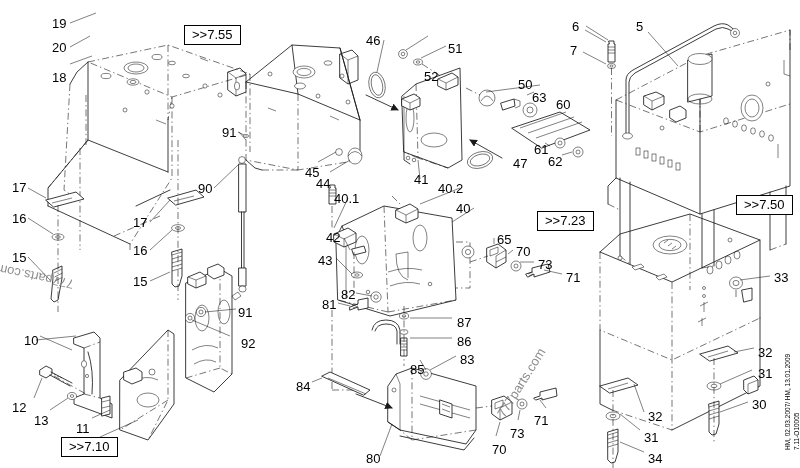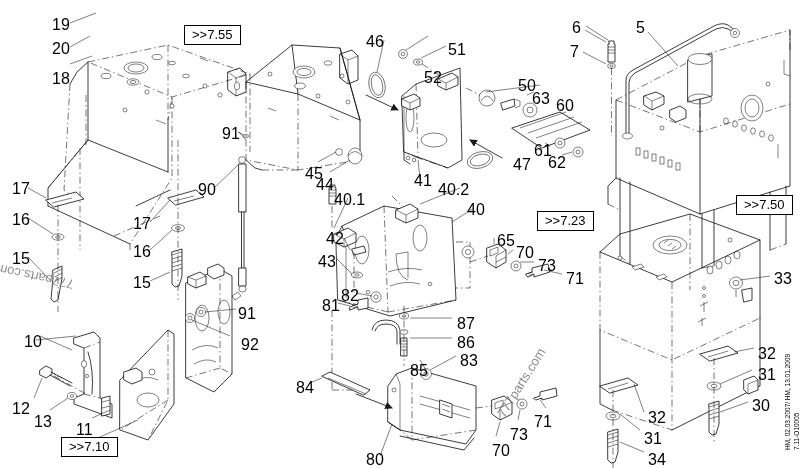--- a/index.html
+++ b/index.html
@@ -7,21 +7,21 @@
     position:relative;
     width:800px;height:468px;
     background:#ffffff;
     font-family:"Liberation Sans", sans-serif;
     overflow:hidden;
   }
   #art{position:absolute;left:0;top:0;width:800px;height:468px;}
   .cal{
     position:absolute;
     font-family:"Liberation Sans", sans-serif;
-    font-size:16px;
+    font-size:13px;
     color:#000;
     line-height:1;
     white-space:nowrap;
     letter-spacing:0px;
   }
   .refbox{
     position:absolute;
     border:1.1px solid #000;
     background:#fff;
     font-family:"Liberation Sans", sans-serif;
@@ -568,21 +568,21 @@
       <div class="cal" style="left: 556px; top: 98px;">60</div>
       <div class="cal" style="left: 222px; top: 126px;">91</div>
       <div class="cal" style="left: 305px; top: 166px;">45</div>
       <div class="cal" style="left: 316px; top: 177px;">44</div>
       <div class="cal" style="left: 414px; top: 173px;">41</div>
       <div class="cal" style="left: 534px; top: 143px;">61</div>
       <div class="cal" style="left: 548px; top: 155px;">62</div>
       <div class="cal" style="left: 513px; top: 157px; text-align: center;">47</div>
       <div class="cal" style="left: 334px; top: 192px;">40.1</div>
       <div class="cal" style="left: 438px; top: 182px;">40.2</div>
-      <div class="cal" style="left: 456px; top: 202px; margin-left: 11px;">40</div>
+      <div class="cal" style="left: 456px; top: 202px;">40</div>
       <div class="cal" style="left: 12px; top: 181px;">17</div>
       <div class="cal" style="left: 12px; top: 212px;">16</div>
       <div class="cal" style="left: 12px; top: 251px;">15</div>
       <div class="cal" style="left: 198px; top: 182px;">90</div>
       <div class="cal" style="left: 133px; top: 216px;">17</div>
       <div class="cal" style="left: 133px; top: 244px;">16</div>
       <div class="cal" style="left: 133px; top: 275px;">15</div>
       <div class="cal" style="left: 326px; top: 231px;">42</div>
       <div class="cal" style="left: 318px; top: 254px;">43</div>
       <div class="cal" style="left: 497px; top: 233px;">65</div>

